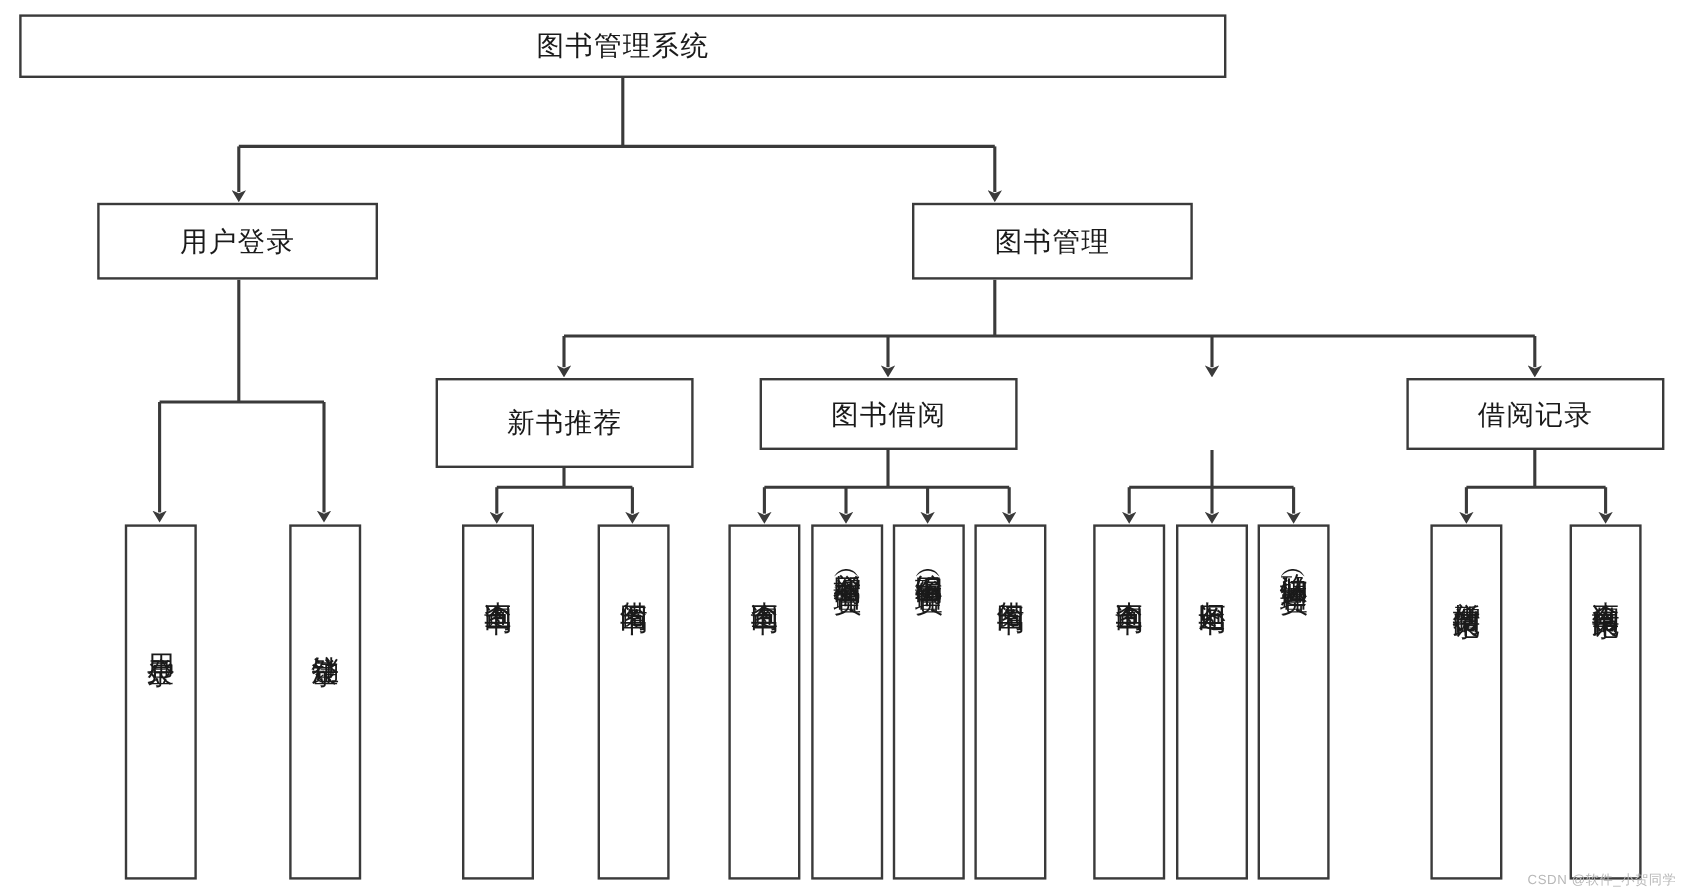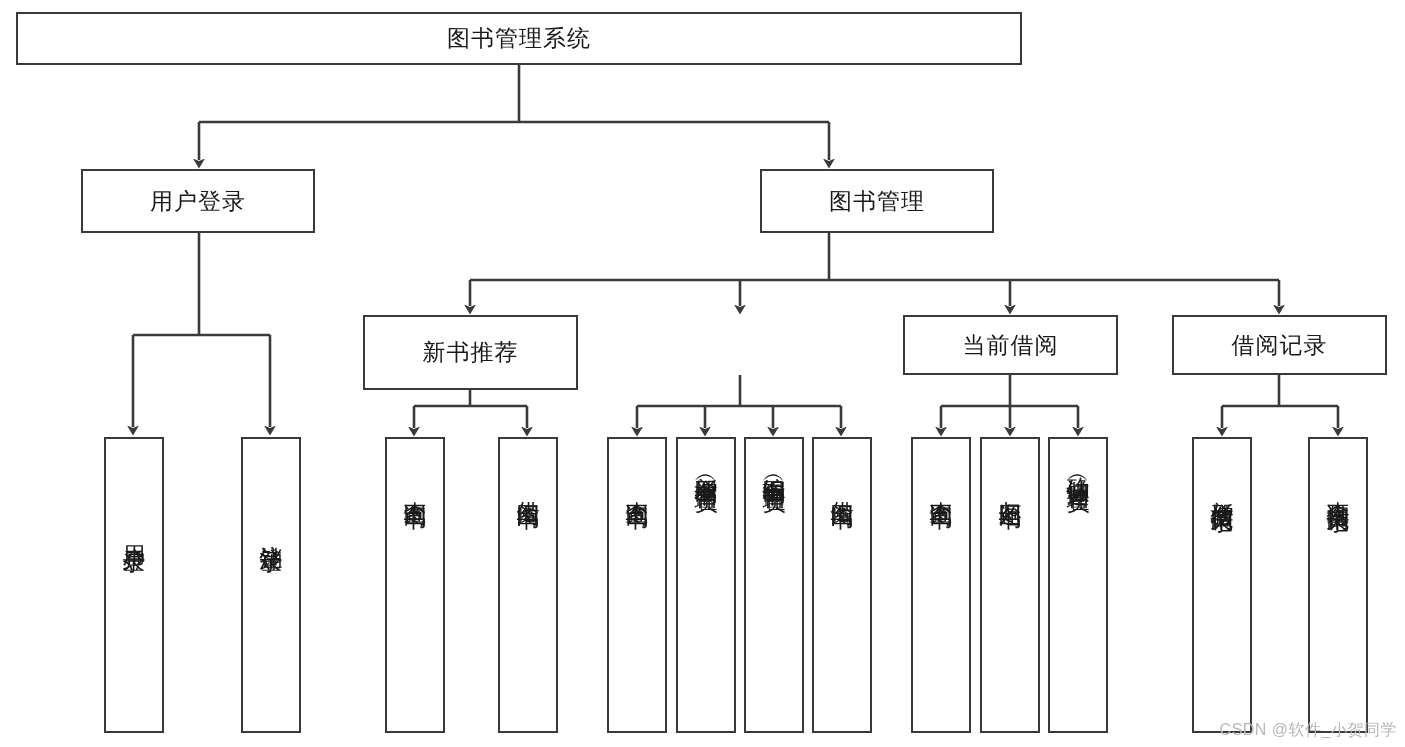--- a/index.html
+++ b/index.html
@@ -61,21 +61,21 @@
   .node.v.top .vtext {
     margin-top: 6px;
   }
   .node.v.upper .vtext {
     margin-top: 30px;
   }
   #watermark {
     position: absolute;
     right: 8px;
     bottom: 6px;
-    font-size: 16px;
+    font-size: 11px;
     color: #b8b8b8;
     letter-spacing: 0.5px;
     z-index: 5;
     white-space: nowrap;
   }
 </style>
 </head>
 <body>
 
 <div id="canvas">
@@ -140,22 +140,22 @@
   <div class="node h" style="left:81px; top:169px; width:234px; height:64px;">
     <span>用户登录</span>
   </div>
   <div class="node h" style="left:712px; top:169px; width:234px; height:64px;margin-left:48px;">
     <span>图书管理</span>
   </div>
 
   <div class="node h" style="left:363px; top:315px; width:215px; height:75px;">
     <span>新书推荐</span>
   </div>
-  <div class="node h" style="left:903px; top:315px; width:215px; height:60px;">
-    <span>当前借阅</span>
+  <div class="node h" style="left:633px; top:315px; width:215px; height:60px;">
+    <span>图书借阅</span>
   </div>
   <div class="node h" style="left:1172px; top:315px; width:215px; height:60px;align-items:center;">
     <span>借阅记录</span>
   </div>
 
   <div class="node v mid" style="left:104px; top:437px; width:60px; height:296px;">
     <span class="vtext">用户登录</span>
   </div>
   <div class="node v mid" style="left:241px; top:437px; width:60px; height:296px;">
     <span class="vtext">注销登录</span>

